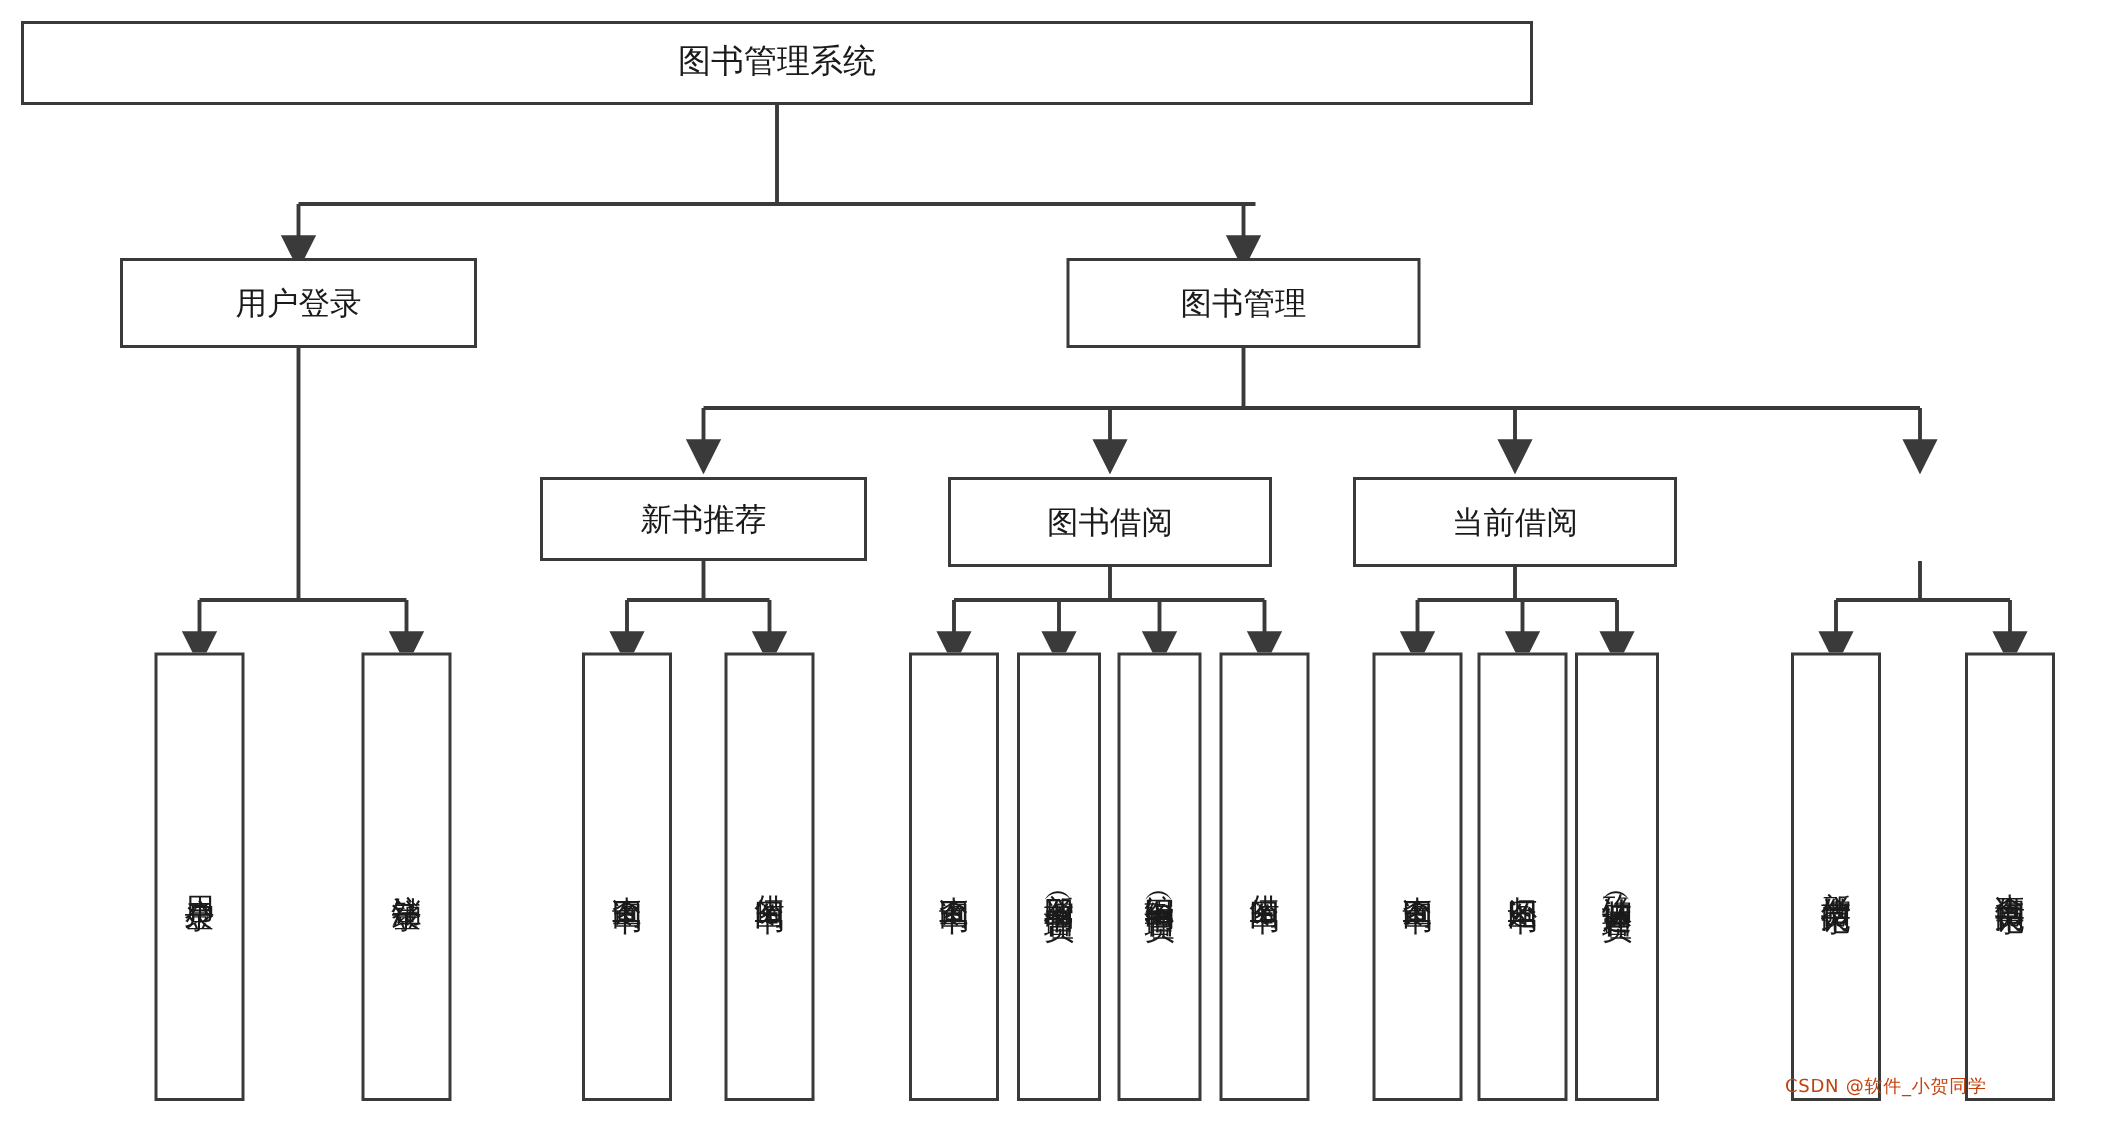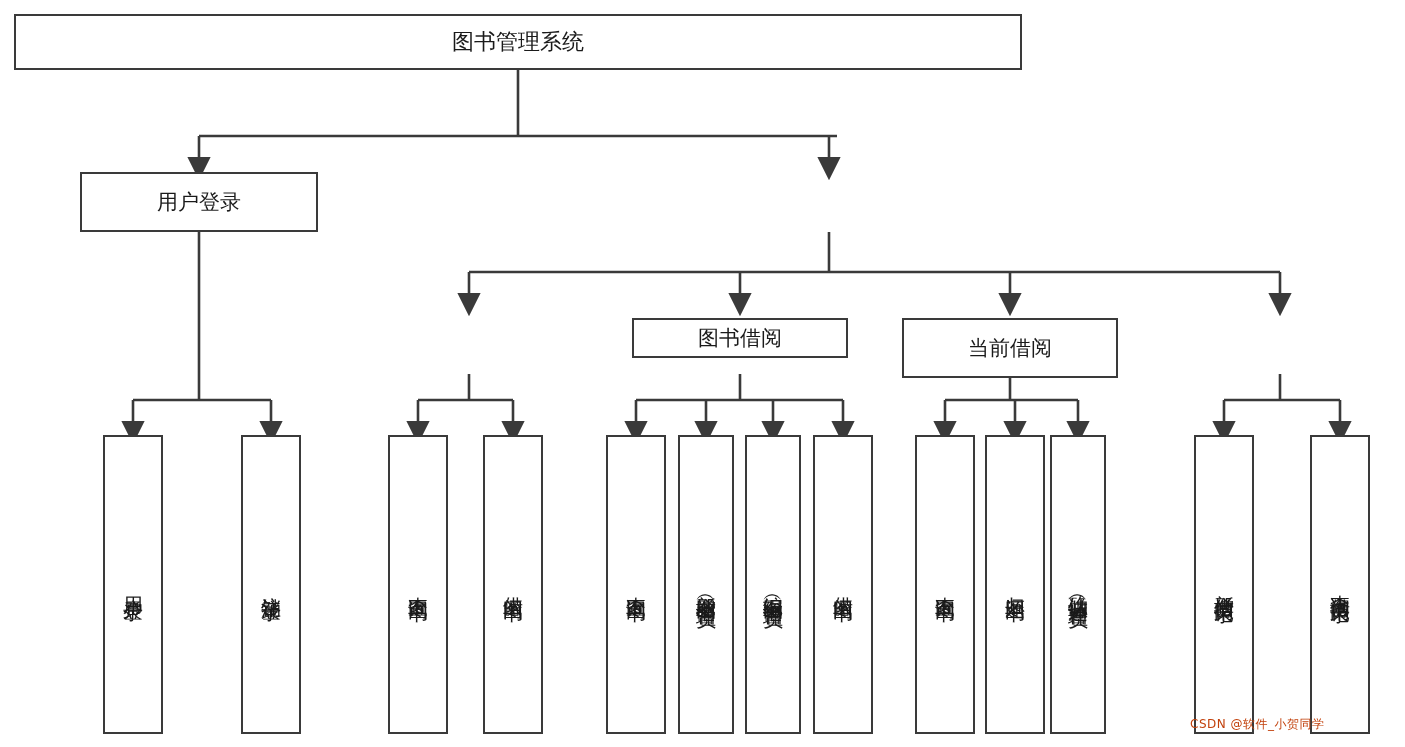--- a/index.html
+++ b/index.html
@@ -135,22 +135,28 @@
     </g>
   </svg>
 
   <div class="node root" style="left:14px; top:14px; width:1008px; height:56px;">
     <span class="node-label">图书管理系统</span>
   </div>
 
   <div class="node level1" style="left:80px; top:172px; width:238px; height:60px;">
     <span class="node-label">用户登录</span>
   </div>
-
-  <div class="node level2" style="left:632px; top:318px; width:216px; height:40px;">
+  <div class="node level1" style="left:711px; top:172px; width:236px; height:60px;">
+    <span class="node-label">图书管理</span>
+  </div>
+
+  <div class="node level2" style="left:360px; top:318px; width:218px; height:56px;">
+    <span class="node-label">新书推荐</span>
+  </div>
+  <div class="node level2" style="left:632px; top:318px; width:216px; height:60px;">
     <span class="node-label">图书借阅</span>
   </div>
   <div class="node level2" style="left:902px; top:318px; width:216px; height:60px;">
     <span class="node-label">当前借阅</span>
   </div>
 
   <div class="node leaf" style="left:103px; top:435px; width:60px; height:299px;">
     <span class="node-label">用户登录</span>
   </div>
   <div class="node leaf" style="left:241px; top:435px; width:60px; height:299px;">

